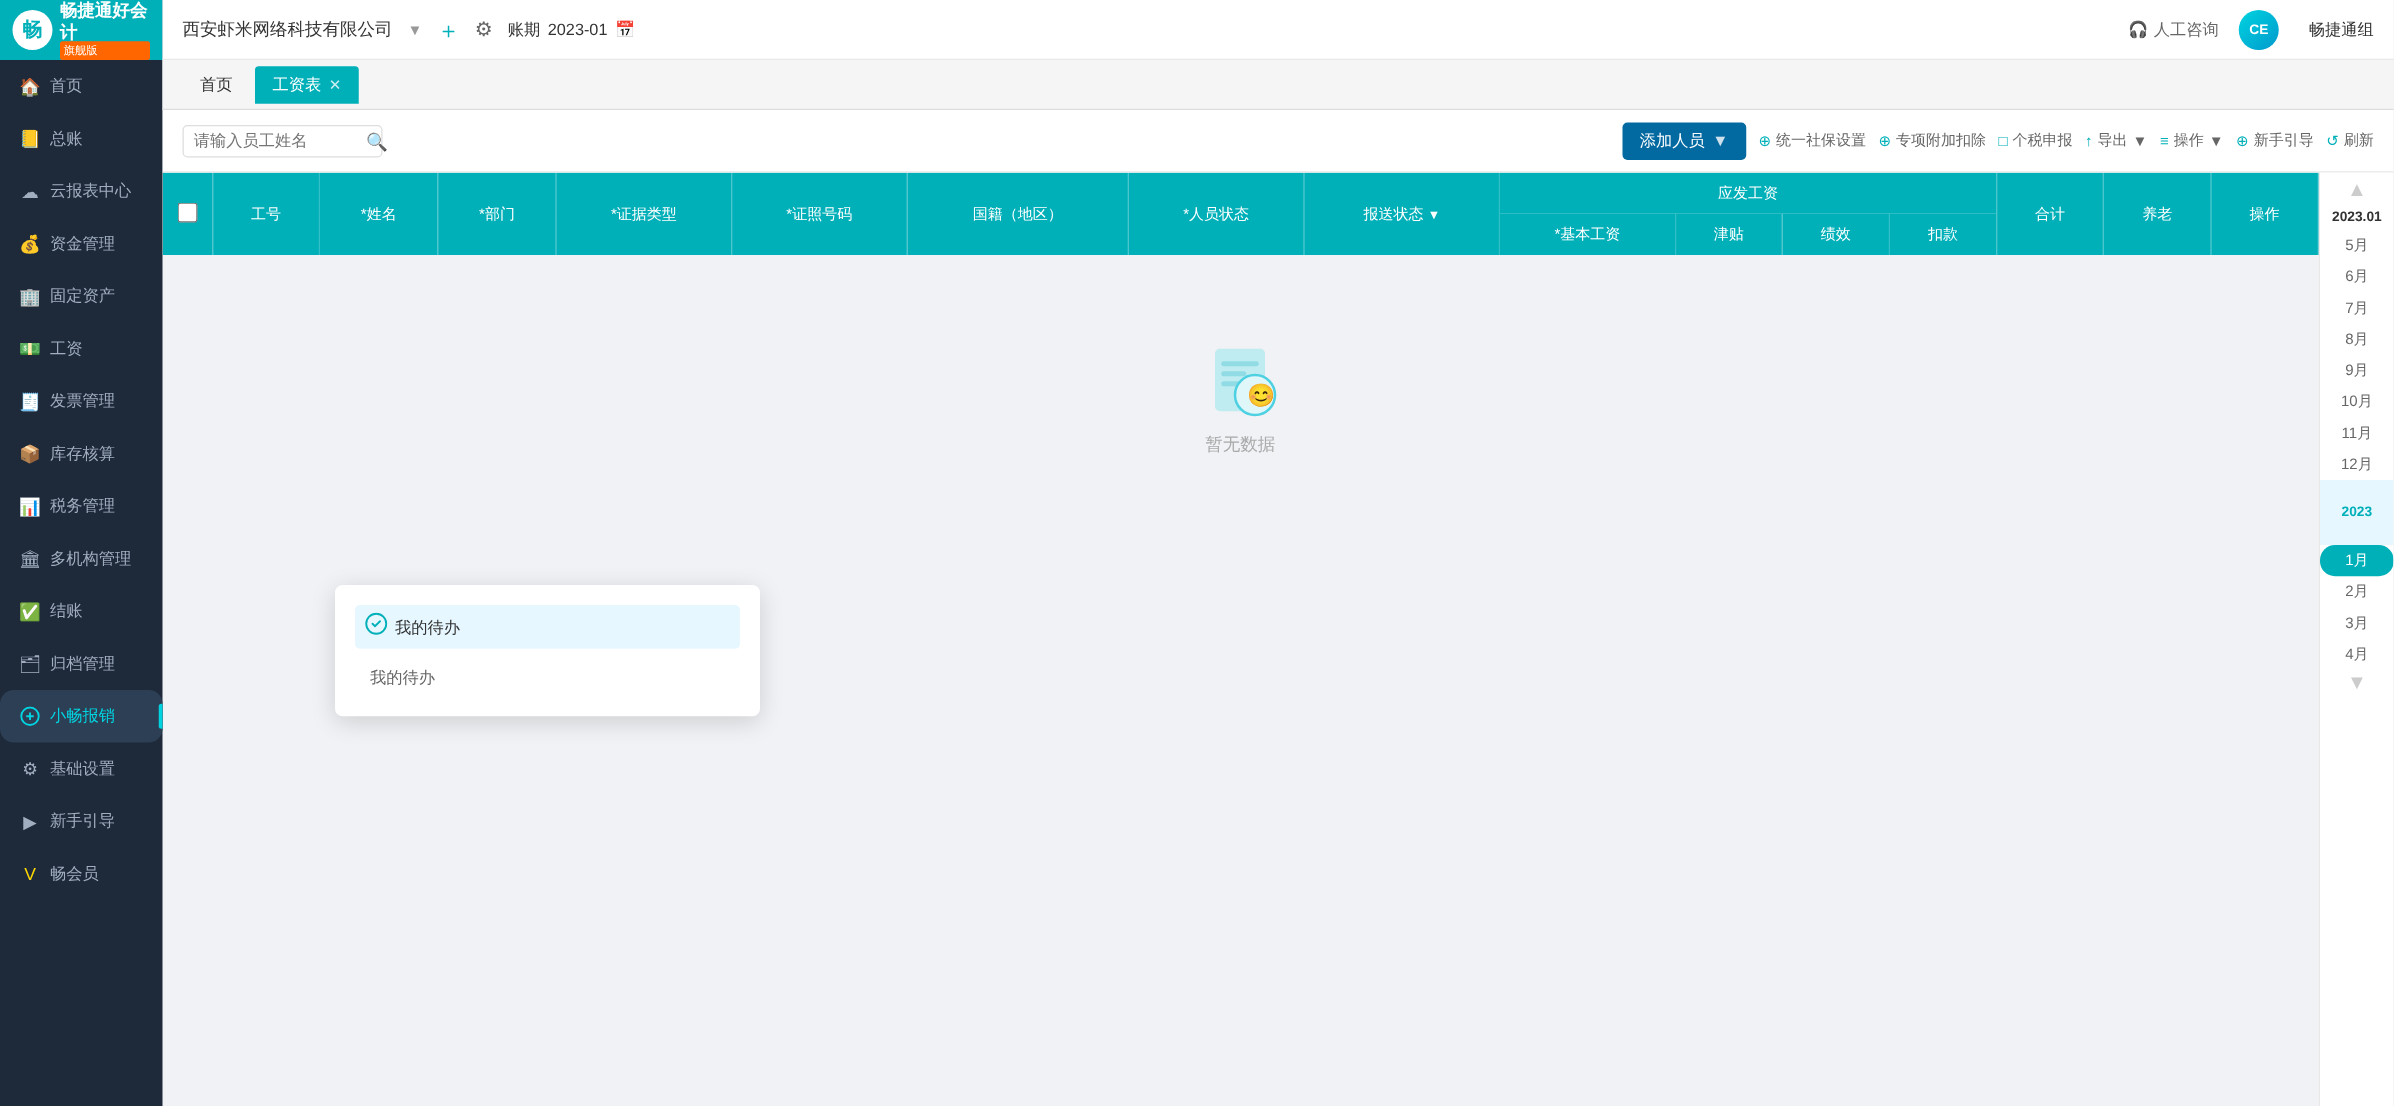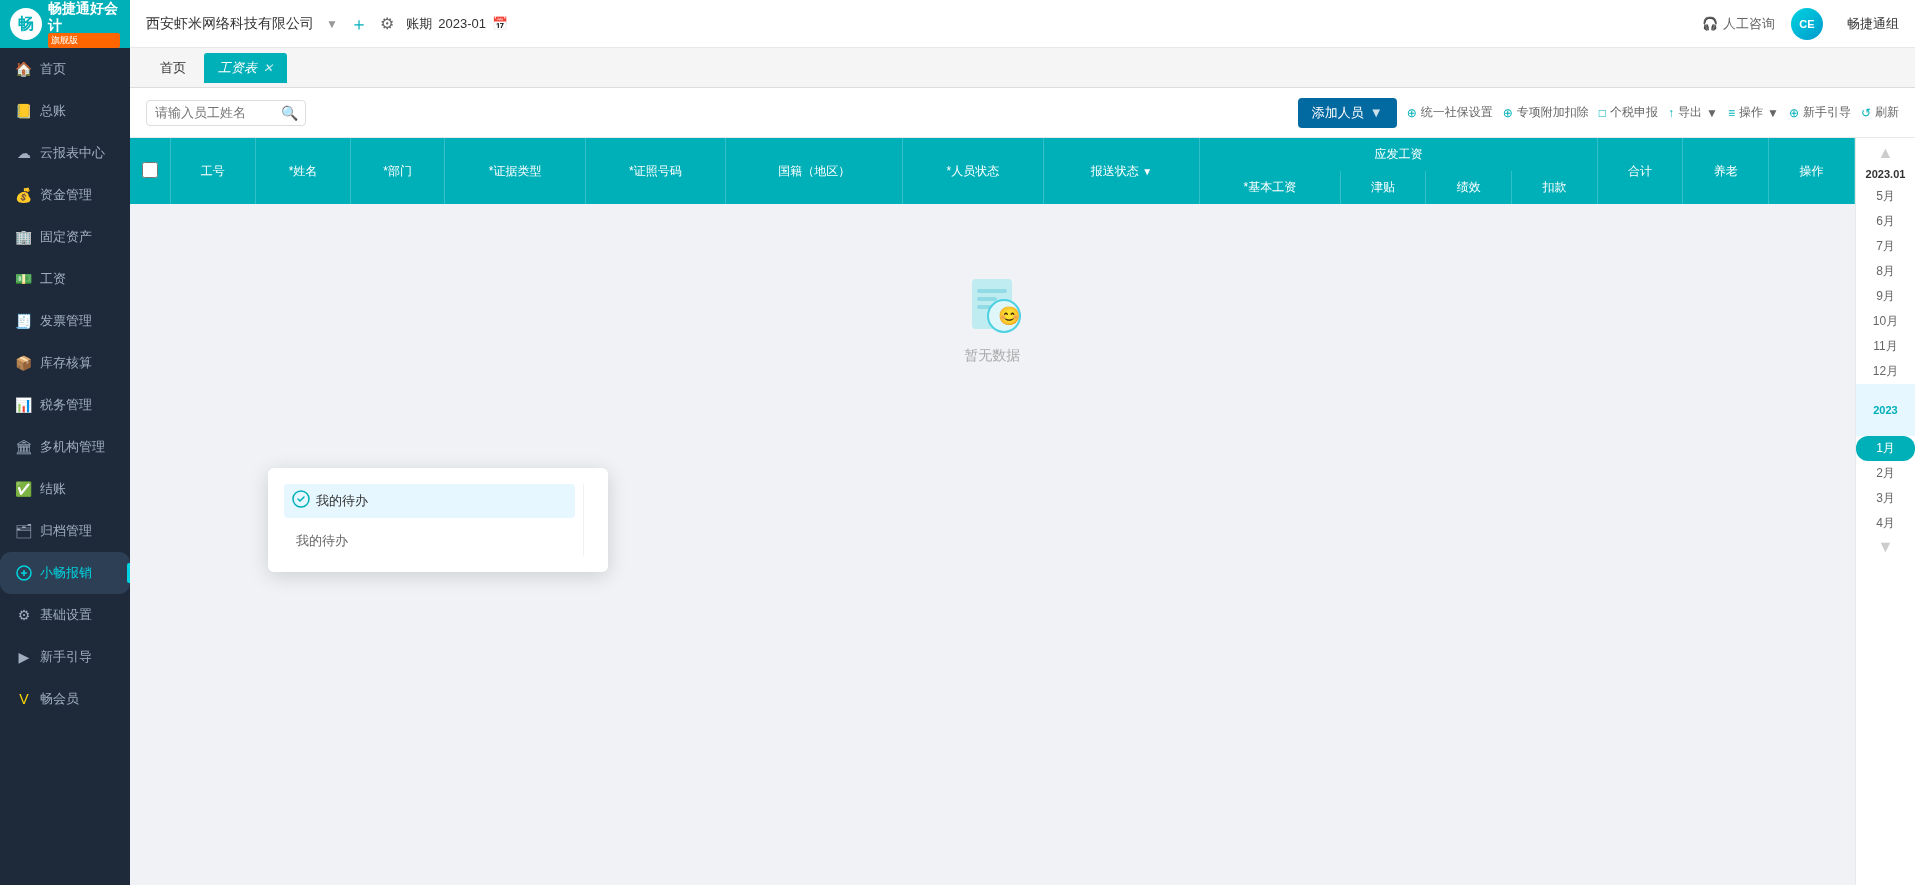--- a/index.html
+++ b/index.html
@@ -28,30 +28,30 @@
     .topbar-period { display: flex; align-items: center; gap: 6px; color: #333; font-size: 13px; }
     .topbar-right { margin-left: auto; display: flex; align-items: center; gap: 16px; }
     .topbar-service { display: flex; align-items: center; gap: 4px; color: #666; font-size: 13px; cursor: pointer; }
     .topbar-user { display: flex; align-items: center; gap: 24px; cursor: pointer; }
     .user-avatar { width: 32px; height: 32px; border-radius: 50%; background: linear-gradient(135deg, #00d4e0, #0099cc); display: flex; align-items: center; justify-content: center; color: white; font-size: 12px; }
     .user-name { font-size: 13px; color: #333; }
 
     
     .tabbar { height: 40px; background: #f5f5f5; display: flex; align-items: center; padding: 0 0 0 16px; border-bottom: 1px solid #ddd; flex-shrink: 0; gap: 4px; }
     .tab { padding: 6px 14px; font-size: 13px; cursor: pointer; color: #666; border-radius: 3px 3px 0 0; display: flex; align-items: center; gap: 6px; }
-    .tab.active { background: #00b0b9; color: white; font-style: italic; }
+    .tab.active { background: #00b0b9; color: white; }
     .tab-close { color: rgba(255,255,255,0.8); font-size: 12px; cursor: pointer; }
     .tab-home { background: transparent; color: #333; }
 
     
     .content { flex: 1; display: flex; flex-direction: column; position: relative; overflow: hidden; }
 
     
     .toolbar { height: 50px; background: white; display: flex; align-items: center; padding: 0 16px; gap: 12px; border-bottom: 1px solid #e8e8e8; flex-shrink: 0; }
-    .search-input { display: flex; align-items: center; border: 1px solid #ddd; border-radius: 4px; padding: 4px 8px; gap: 6px; width: 160px; }
+    .search-input { display: flex; align-items: center; border: 1px solid #ddd; border-radius: 4px; padding: 4px 8px; gap: 18px; width: 160px; }
     .search-input input { border: none; outline: none; font-size: 13px; color: #666; width: 120px; background: transparent; }
     .search-icon { color: #999; font-size: 14px; cursor: pointer; }
     .toolbar-right { margin-left: auto; display: flex; align-items: center; gap: 10px; }
     .btn-add { background: #0369a1; color: white; padding: 6px 14px; border-radius: 4px; cursor: pointer; display: flex; align-items: center; gap: 6px; font-size: 13px; border: none; }
     .btn-add-arrow { color: rgba(255,255,255,0.8); }
     .toolbar-action { display: flex; align-items: center; gap: 4px; color: #666; font-size: 12px; cursor: pointer; white-space: nowrap; }
     .toolbar-action .icon { color: #00b0b9; }
 
     
     .table-container { flex: 1; overflow: auto; position: relative; }
@@ -66,21 +66,21 @@
     .empty-text { font-size: 14px; color: #aaa; }
 
     
     .date-panel { width: 60px; background: white; border-left: 1px solid #e8e8e8; display: flex; flex-direction: column; align-items: center; padding: 4px 0; flex-shrink: 0; overflow-y: auto; }
     .date-panel-header { font-size: 11px; color: #333; padding: 4px; text-align: center; font-weight: bold; }
     .date-nav { color: #ccc; font-size: 16px; cursor: pointer; padding: 2px; }
     .date-month { font-size: 12px; color: #666; padding: 4px 6px; cursor: pointer; width: 100%; text-align: center; }
     .date-month.current { background: #00b0b9; color: white; border-radius: 12px; }
     .date-year { font-size: 11px; color: #00b0b9; padding: 20px 6px; font-weight: bold; background: #e6f7ff; width: 100%; text-align: center; }
     .popup-menu { position: absolute; top: 380px; left: 138px; width: 340px; background: white; border-radius: 6px; box-shadow: 0 4px 20px rgba(0,0,0,0.15); z-index: 101; padding: 16px; }
-    .popup-columns { display: flex; gap: 0; }
+    .popup-columns { display: flex; gap: 0; flex-direction: column; }
     .popup-col { flex: 1; }
     .popup-col-header { display: flex; align-items: center; gap: 6px; padding: 6px 8px; border-radius: 4px; margin-bottom: 8px; }
     .popup-col-header.active-col { background: #e6f7ff; }
     .popup-col-icon { color: #00b0b9; font-size: 16px; }
     .popup-col-title { font-size: 13px; color: #333; font-weight: 500; }
     .popup-col-item { padding: 6px 12px; font-size: 13px; color: #666; cursor: pointer; border-radius: 4px; }
     .popup-divider { width: 1px; background: #f0f0f0; margin: 0 8px; }
 
     .content-body { flex: 1; display: flex; overflow: hidden; }
     .table-area { flex: 1; display: flex; flex-direction: column; overflow: hidden; }

